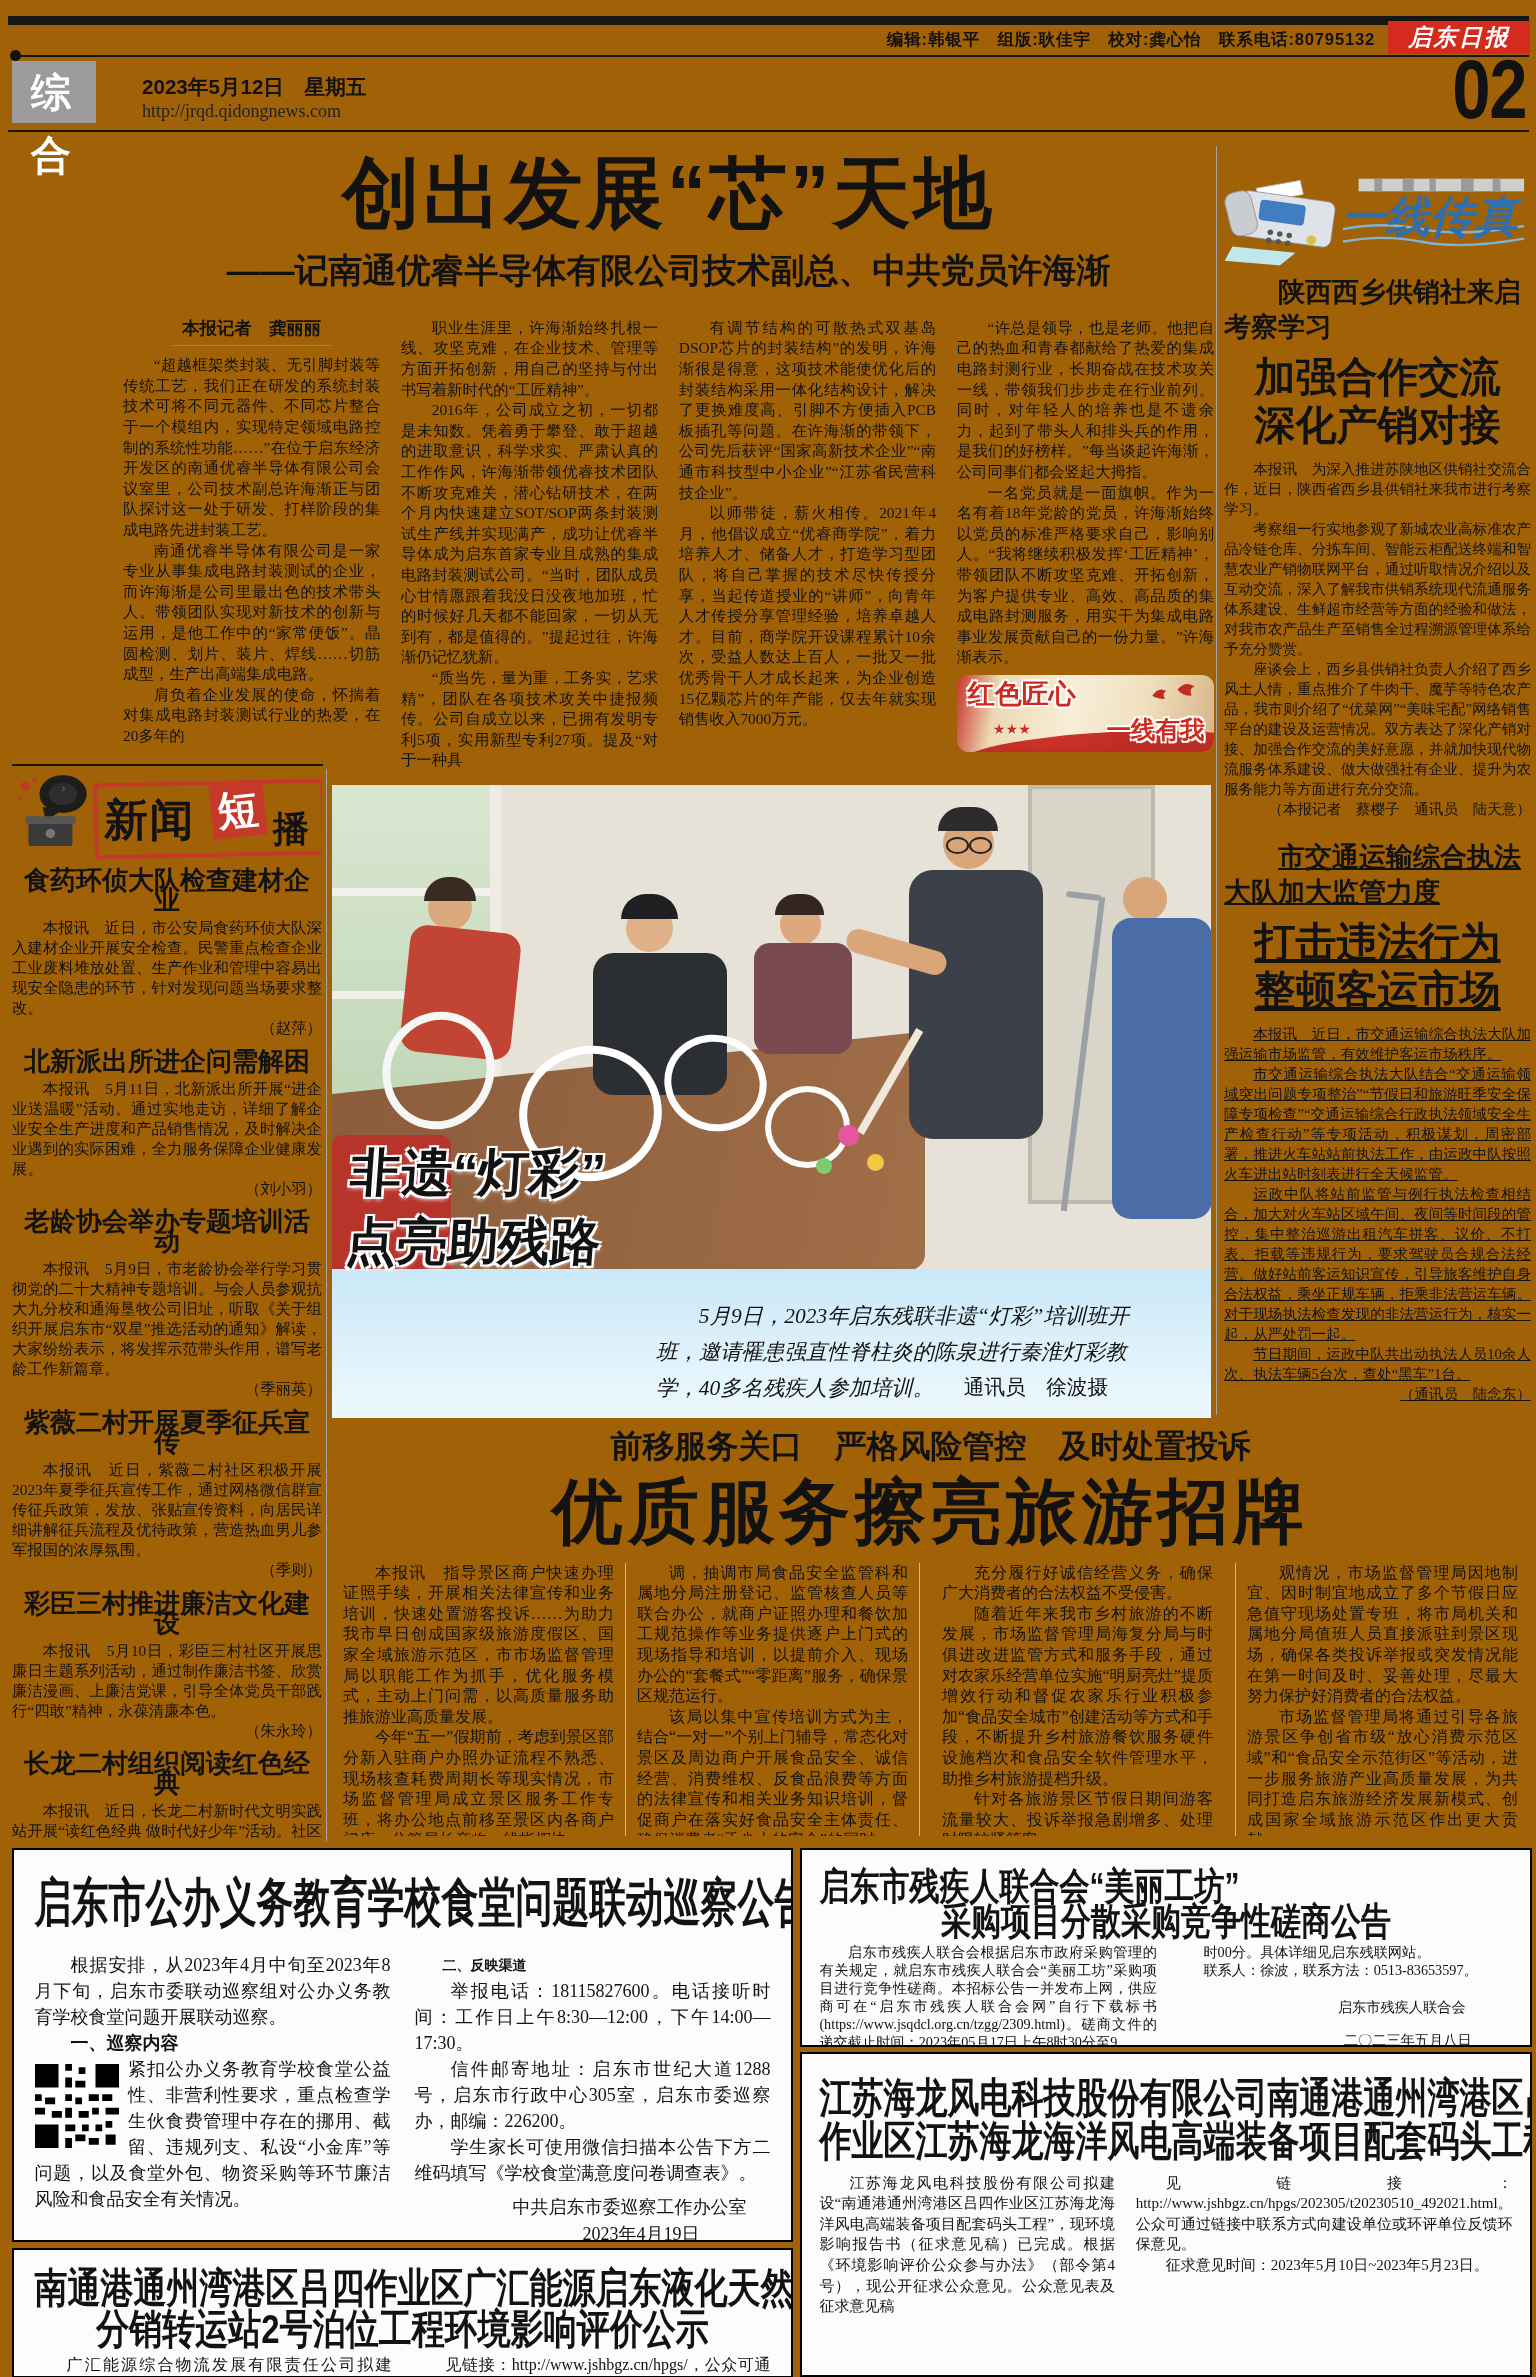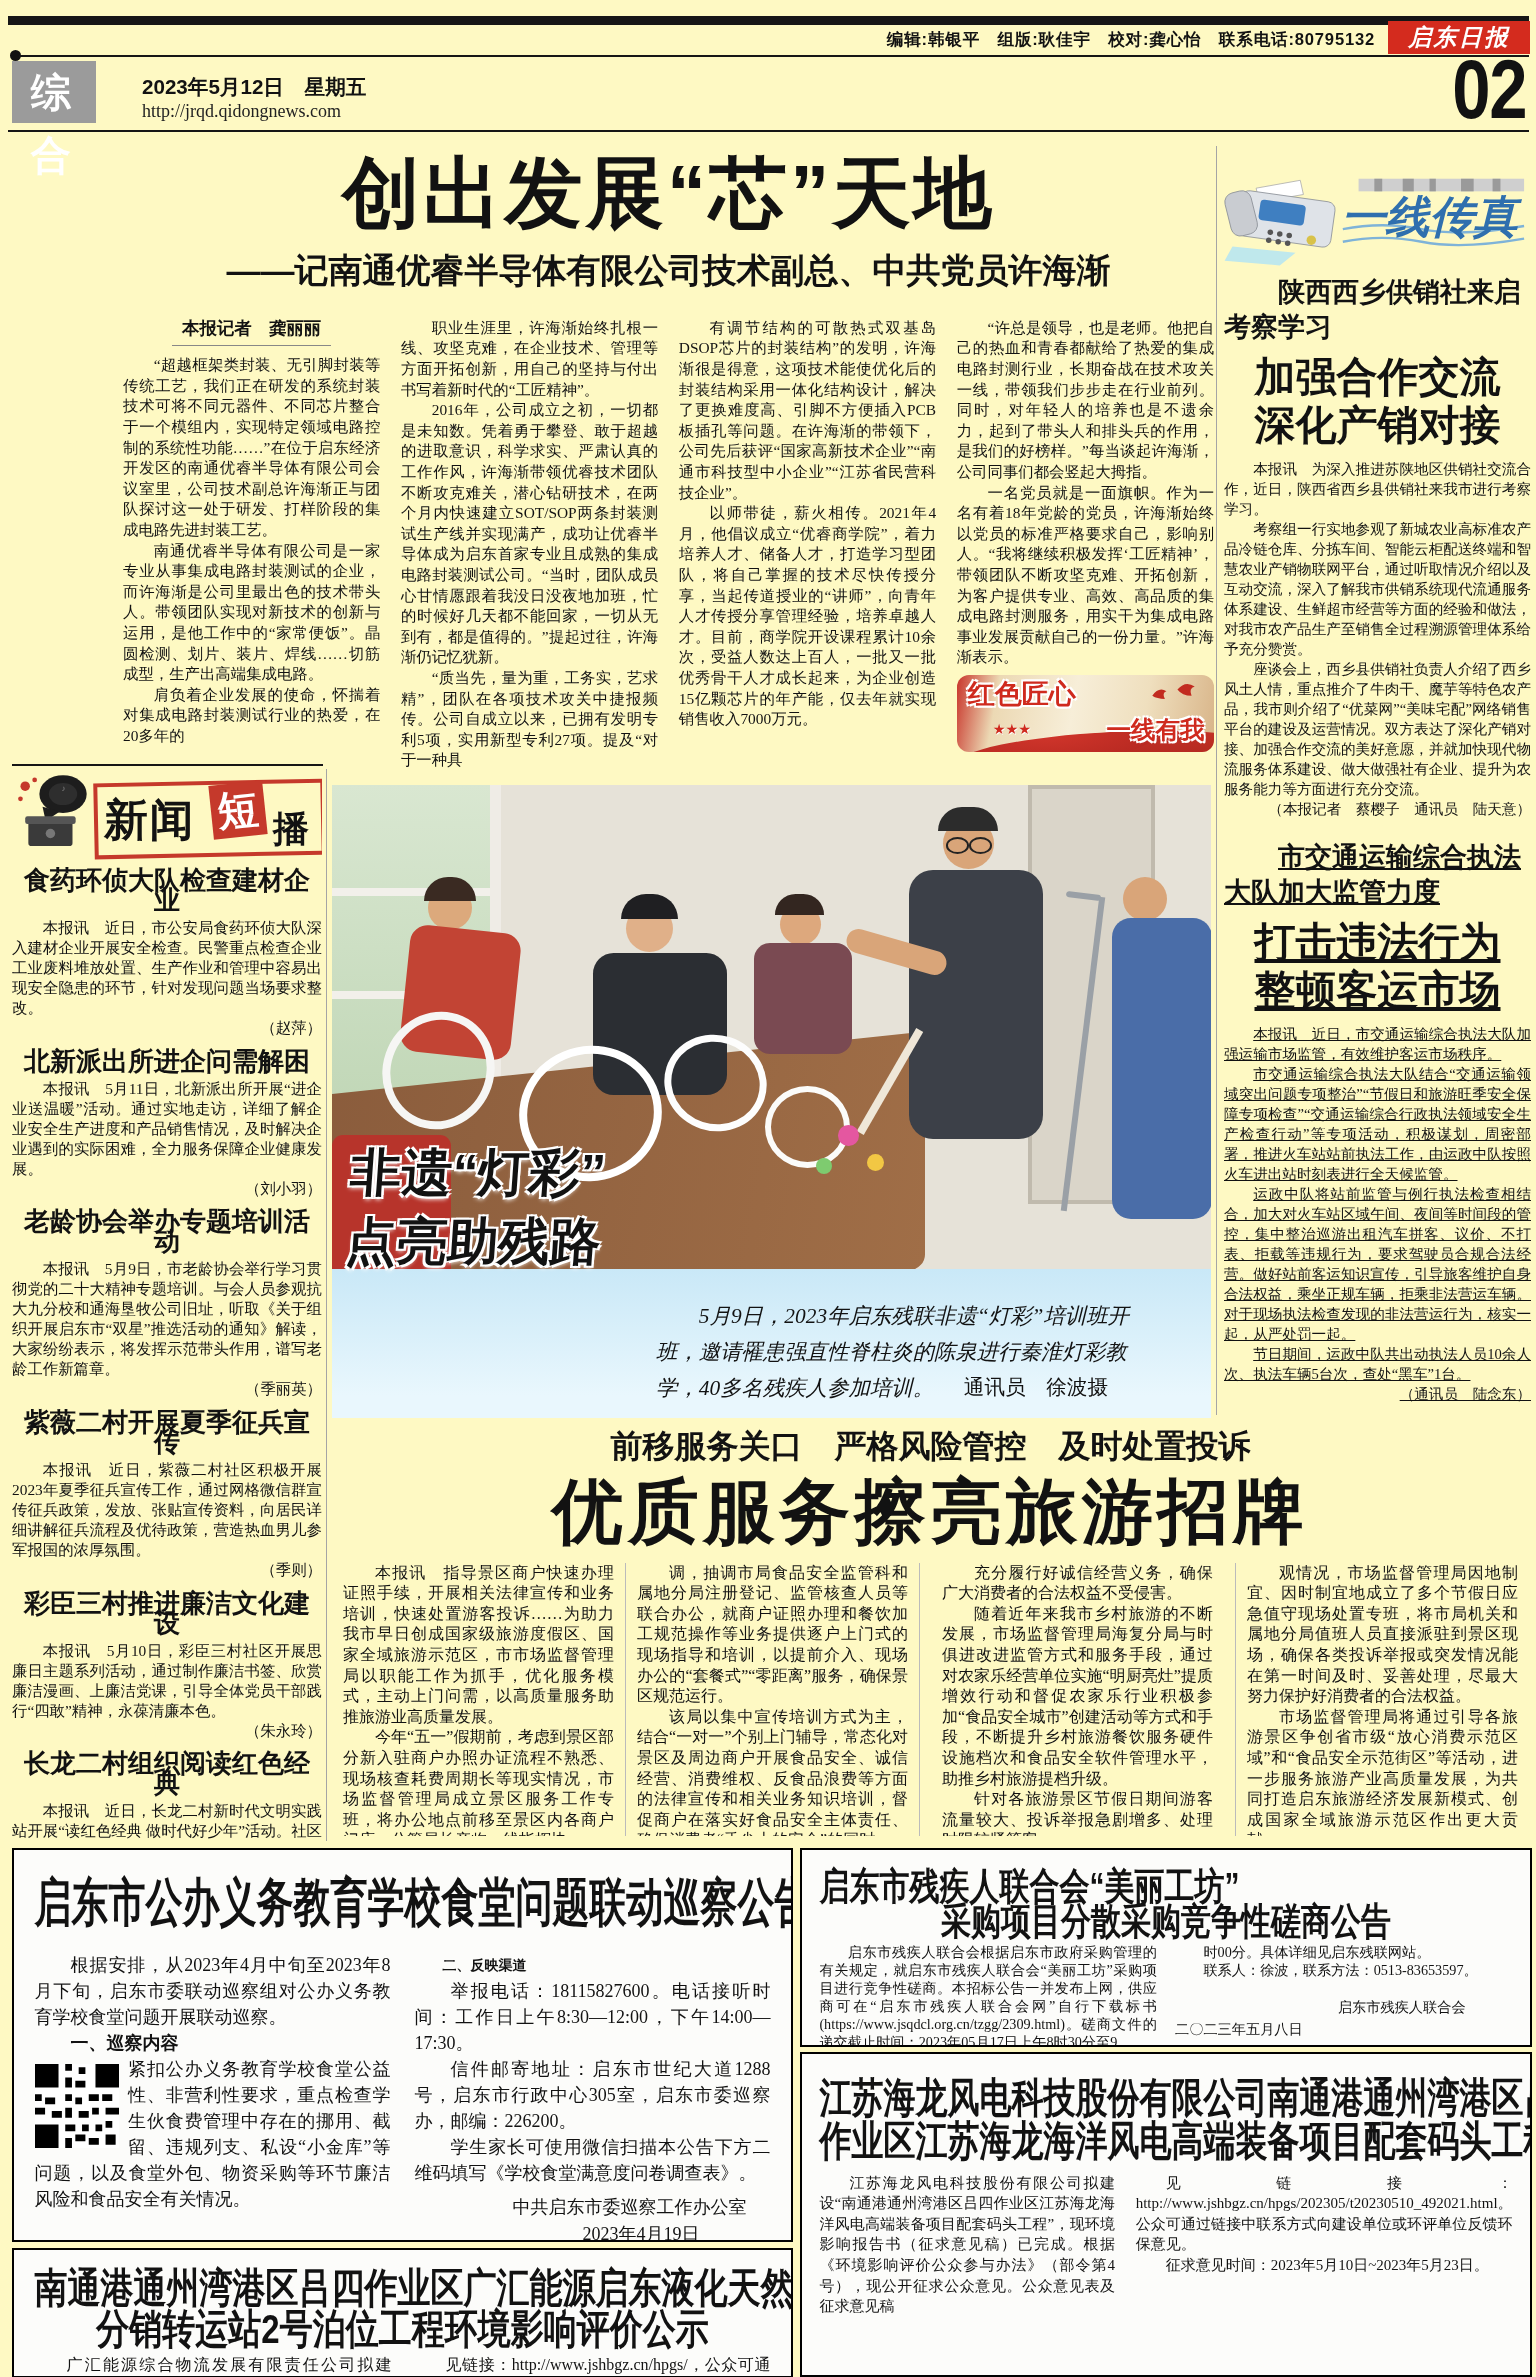--- a/index.html
+++ b/index.html
@@ -1,16 +1,16 @@
 <!DOCTYPE html>
 <html style="font-size:12.7px"><head>
 <meta charset="utf-8">
 <style>
   html,body{margin:0;padding:0;background:#777;}
-  .page{position:relative;width:1537px;height:2377px;background:#fef9c3;color:#121212;
+  .page{position:relative;width:1537px;height:2377px;background:#a16207;color:#121212;
         font-family:"Liberation Serif","DejaVu Serif",serif;overflow:hidden;margin:0 auto;}
   .abs{position:absolute;}
   .hei{font-family:"Liberation Sans","DejaVu Sans",sans-serif;font-weight:bold;}
   .rule{background:#161616;}
   p.body{margin:0;text-indent:2em;text-align:justify;}
   .cols{display:flex;}
   .sig{text-align:right;margin:0;}
   .kbox{box-sizing:border-box;border:2.4px solid #000;overflow:hidden;background:#fcfcfa;}
   .stretch{display:inline-block;transform:scaleY(1.4);transform-origin:center top;white-space:nowrap;}
   .outline-w{text-shadow:-2.4px -2.4px 0 #fff,2.4px -2.4px 0 #fff,-2.4px 2.4px 0 #fff,2.4px 2.4px 0 #fff,0 3.2px 4.7px rgba(255,255,255,.9);}
@@ -289,21 +289,21 @@
       <span class="hei" style="display:inline-block;transform:scaleY(1.25);transform-origin:center top;font-size:30px;white-space:nowrap;">采购项目分散采购竞争性磋商公告</span>
     </div>
     <div class="cols" style="gap:18px;margin-top:9.5px;font-size:14.2px;line-height:18px;">
       <div style="flex:1;">
         <p class="body">启东市残疾人联合会根据启东市政府采购管理的有关规定，就启东市残疾人联合会“美丽工坊”采购项目进行竞争性磋商。本招标公告一并发布上网，供应商可在“启东市残疾人联合会网”自行下载标书(https://www.jsqdcl.org.cn/tzgg/2309.html)。磋商文件的递交截止时间：2023年05月17日上午8时30分至9</p>
       </div>
       <div style="flex:1;">
         <p class="body">时00分。具体详细见启东残联网站。</p>
         <p class="body">联系人：徐波，联系方法：0513-83653597。</p>
         <p style="margin:19px 47px 0 0;text-align:right;">启东市残疾人联合会</p>
-        <p style="margin:4px 41px 0 0;text-align:left;">二〇二三年五月八日</p>
+        <p style="margin:15px 41px 0 0;text-align:right;">二〇二三年五月八日</p>
       </div>
     </div>
   </div>
 
   <div class="abs kbox" style="left:12px;top:2248px;width:781px;height:130px;padding:6.3px 20.6px;">
     <div style="text-align:center;margin-top:4.7px;height:41px;">
       <span class="hei" style="display:inline-block;transform:scaleY(1.25);transform-origin:center top;font-size:33px;white-space:nowrap;">南通港通州湾港区吕四作业区广汇能源启东液化天然气</span>
     </div>
     <div style="text-align:center;height:44px;">
       <span class="hei" style="display:inline-block;transform:scaleY(1.25);transform-origin:center top;font-size:33px;white-space:nowrap;">分销转运站2号泊位工程环境影响评价公示</span>

